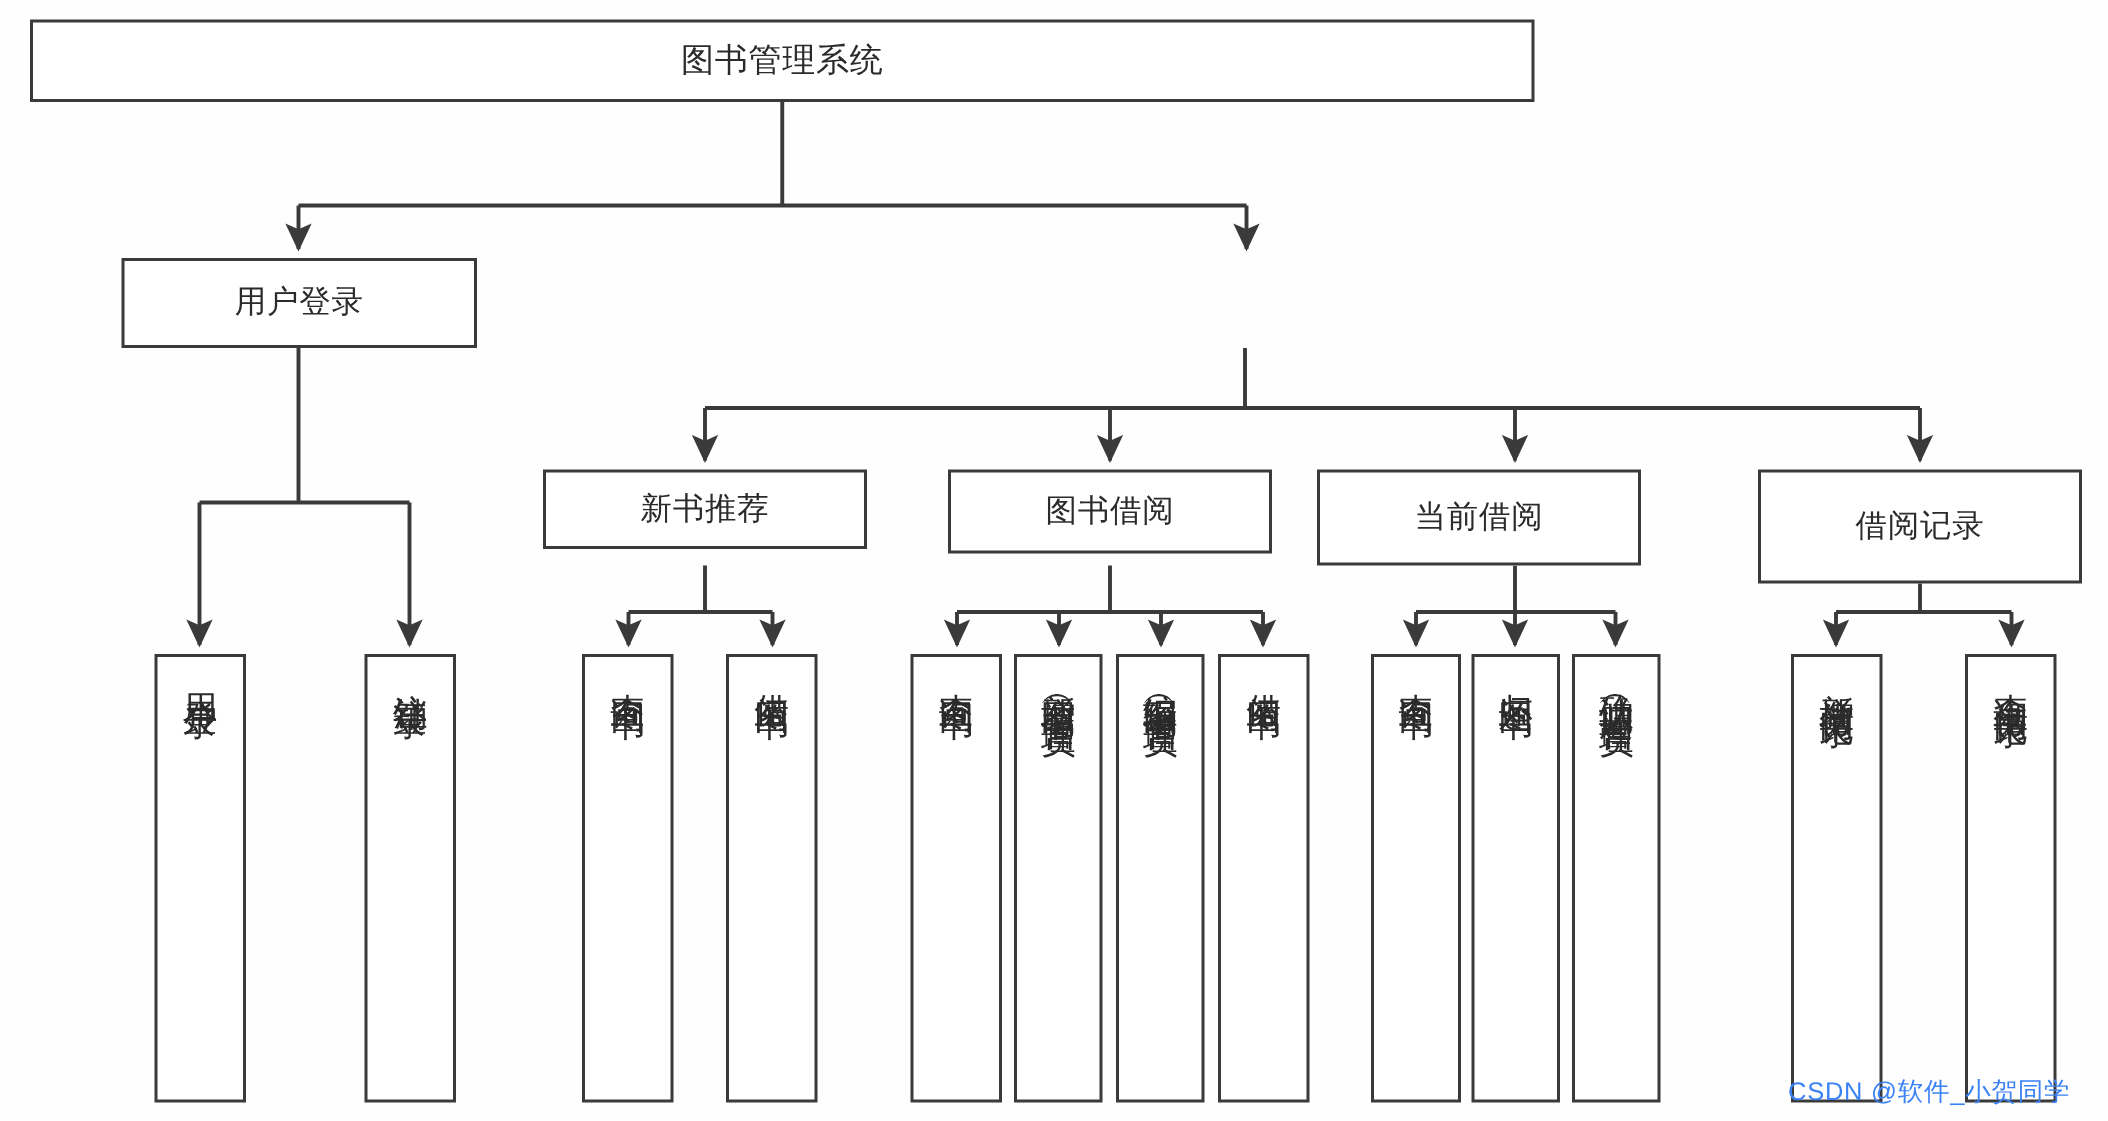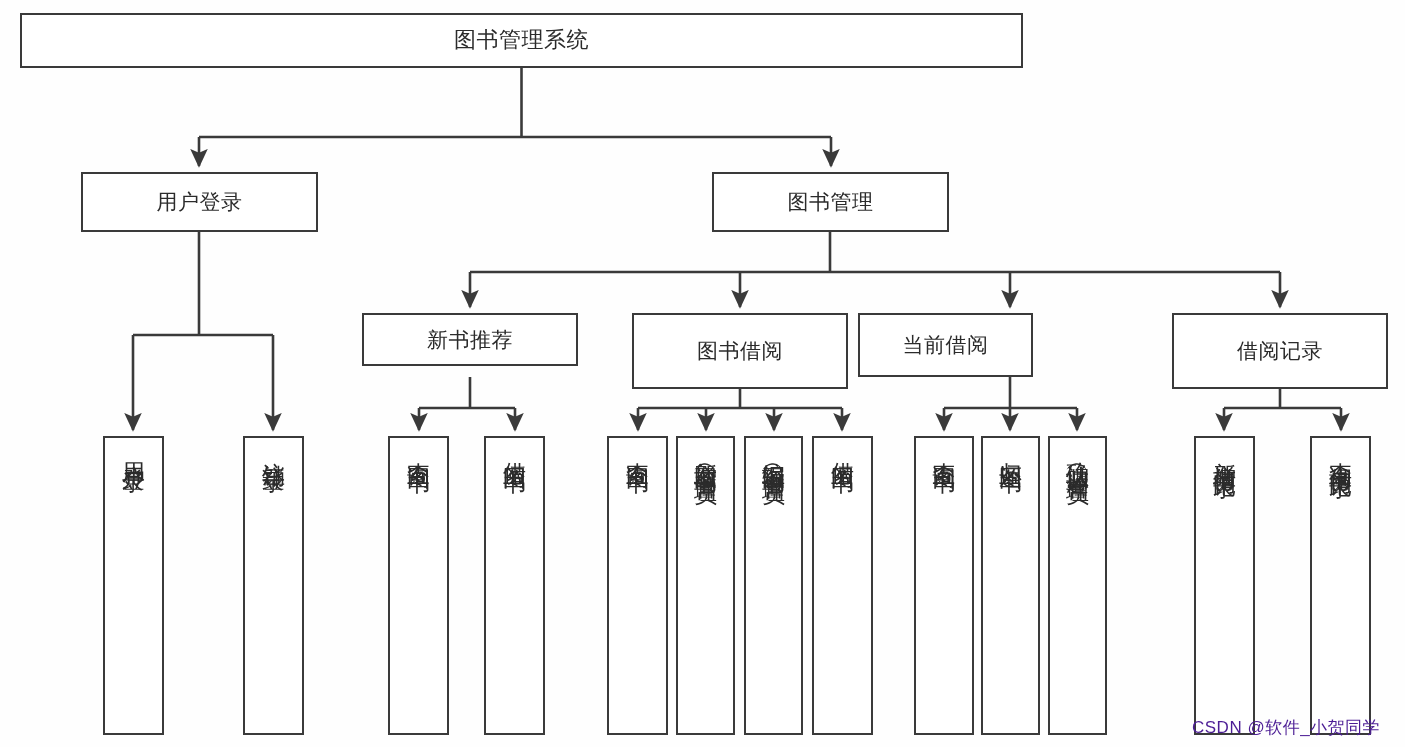--- a/index.html
+++ b/index.html
@@ -59,21 +59,21 @@
     writing-mode: vertical-rl;
     text-orientation: upright;
     font-size: 23px;
     line-height: 1.0;
     letter-spacing: 3px;
     white-space: nowrap;
   }
   .watermark {
     position: absolute;
     font-size: 17px;
-    color: #4c1d95;
+    color: #3b82f6;
     white-space: nowrap;
     letter-spacing: 0.5px;
     user-select: none;
   }
 </style>
 </head>
 <body>
 
 <div id="canvas">
 
@@ -128,33 +128,30 @@
   </svg>
 
   <div class="node horiz root" style="left:20px; top:13px; width:1003px; height:55px;">
     <span class="lbl">图书管理系统</span>
   </div>
 
   <div class="node horiz" style="left:81px; top:172px; width:237px; height:60px;">
     <span class="lbl">用户登录</span>
   </div>
 
-  <div class="node horiz" style="left:712px; top:172px; width:237px; height:60px;">
-    <span class="lbl">图书管理</span>
-  </div>
 
   <div class="node horiz" style="left:362px; top:313px; width:216px; height:53px;">
     <span class="lbl">新书推荐</span>
   </div>
 
-  <div class="node horiz" style="left:632px; top:313px; width:216px; height:76px;">
+  <div class="node horiz" style="left:632px; top:313px; width:216px; height:56px;">
     <span class="lbl">图书借阅</span>
   </div>
 
-  <div class="node horiz" style="left:858px; top:313px; width:175px; height:64px;">
+  <div class="node horiz" style="left:878px; top:313px; width:216px; height:64px;">
     <span class="lbl">当前借阅</span>
   </div>
 
   <div class="node horiz" style="left:1172px; top:313px; width:216px; height:76px;">
     <span class="lbl">借阅记录</span>
   </div>
 
   <div class="node vert" style="left:103px; top:436px; width:61px; height:299px;">
     <span class="lbl">用户登录</span>
   </div>

